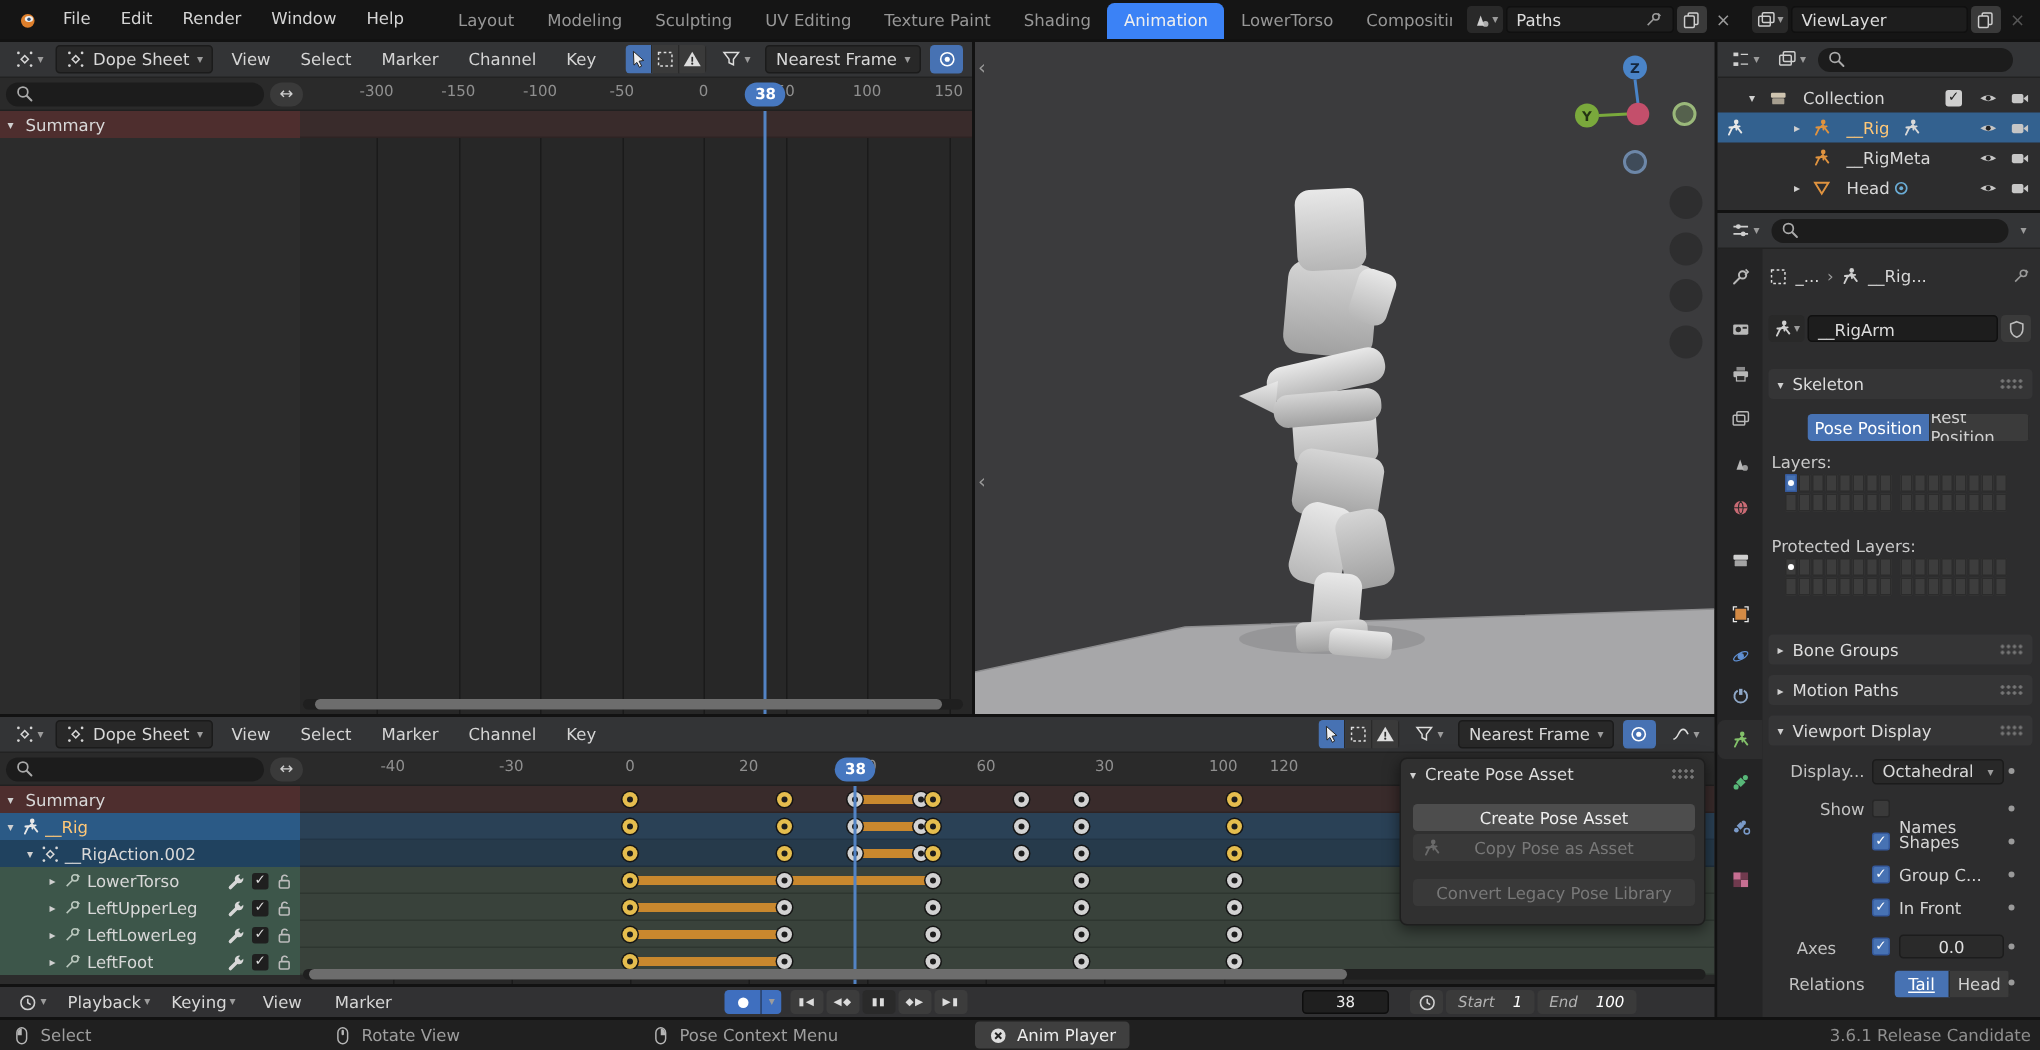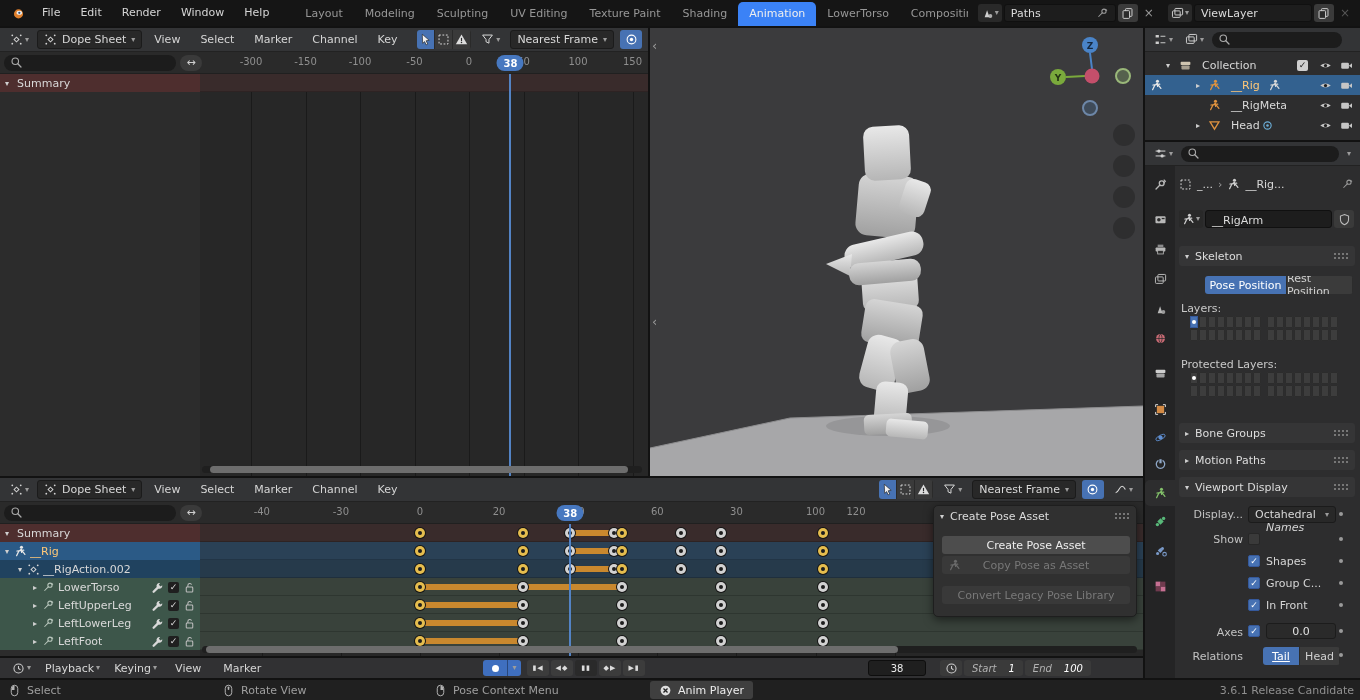--- a/index.html
+++ b/index.html
@@ -850,32 +850,32 @@
           <span class="grips"></span>
         </div>
         <span class="rlab" style="top: 342px;">Display...</span>
         <div class="dd" style="position: absolute; left: 69px; top: 340px; width: 88px; height: 17px;">
           <span style="flex: 1 1 0%;">Octahedral</span>
           <span class="car">▾</span>
         </div>
         <span class="adot" style="left: 160px; top: 346px;"></span>
         <span class="rlab" style="top: 367px;">Show</span>
         <span class="cb" style="left: 69px; top: 367px;"></span>
-        <span style="position: absolute; left: 87px; top: 355px; color: rgb(213, 213, 213); font-style: italic;">Names</span>
+        <span style="position: absolute; left: 87px; top: 379px; color: rgb(213, 213, 213);">Names</span>
         <span class="adot" style="left: 160px; top: 371px;"></span>
         <span class="cb on" style="left: 69px; top: 389px;">✓</span>
         <span style="position: absolute; left: 87px; top: 389px; color: rgb(213, 213, 213);">Shapes</span>
         <span class="adot" style="left: 160px; top: 393px;"></span>
         <span class="cb on" style="left: 69px; top: 411px;">✓</span>
         <span style="position: absolute; left: 87px; top: 411px; color: rgb(213, 213, 213);">Group C...</span>
         <span class="adot" style="left: 160px; top: 415px;"></span>
         <span class="cb on" style="left: 69px; top: 433px;">✓</span>
         <span style="position: absolute; left: 87px; top: 433px; color: rgb(213, 213, 213);">In Front</span>
         <span class="adot" style="left: 160px; top: 437px;"></span>
-        <span class="rlab" style="top: 460px;">Axes</span>
+        <span class="rlab" style="top: 460px; text-align: center;">Axes</span>
         <span class="cb on" style="left: 69px; top: 459px;">✓</span>
         <div class="vfield" style="left: 87px; top: 457px; width: 70px;">
           <span>0.0</span>
         </div>
         <span class="adot" style="left: 160px; top: 463px;"></span>
         <span class="rlab" style="top: 484px;">Relations</span>
         <div class="seg" style="left: 69px; top: 481px;">
           <div class="s on" style="width: 37px; text-decoration: underline;">
             <span>Tail</span>
           </div>

